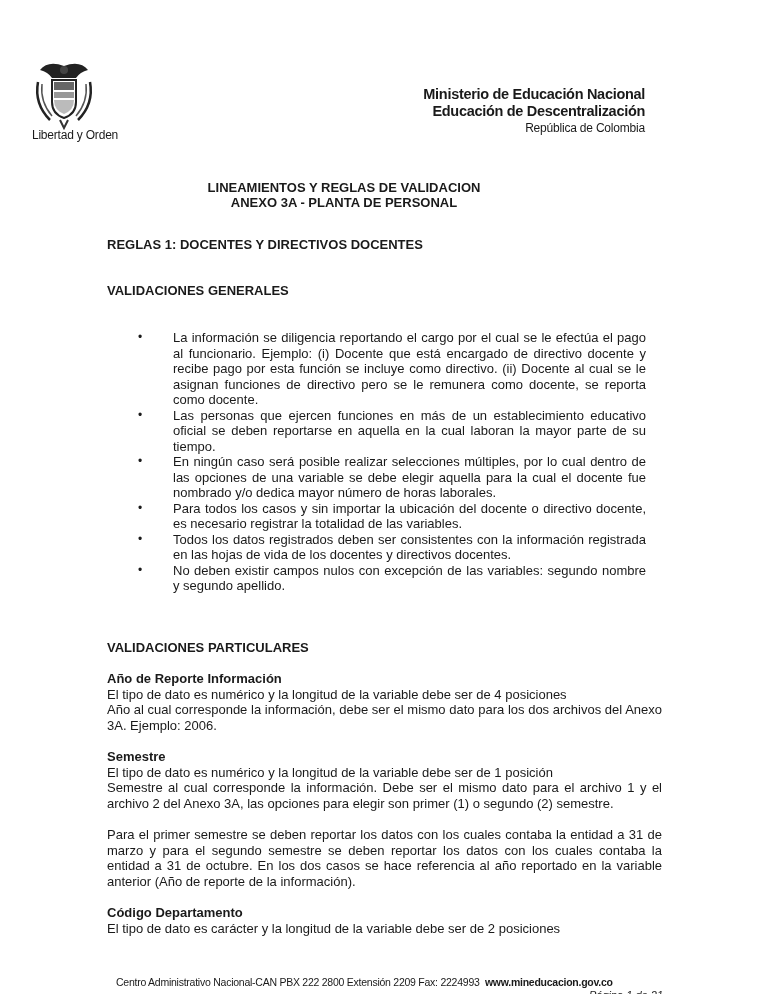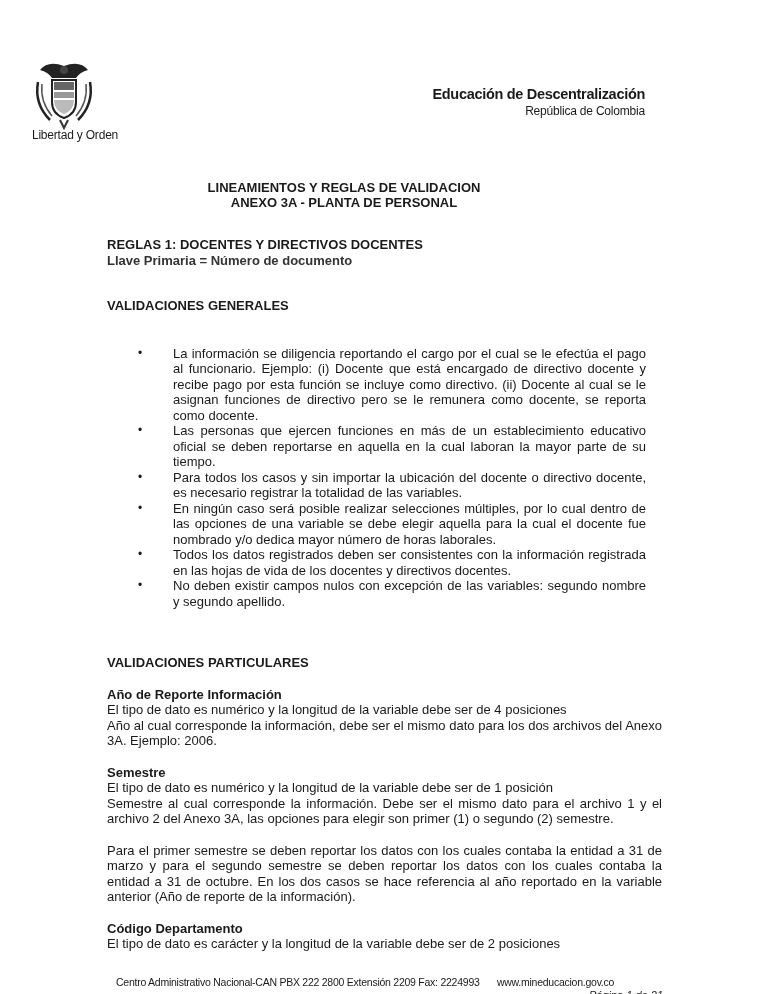--- a/index.html
+++ b/index.html
@@ -14,62 +14,62 @@
   .content { left:107px; width:555px; top:237px; font-size:13px; line-height:15.5px; text-align:justify; }
   .h-bold { font-weight:bold; }
   .subkey { font-weight:bold; color:#333; }
   .gap-l { height:30px; }
   .gap-m { height:16px; }
   ul.bullets { margin:16px; padding:0 0 0 50px; list-style:none; }
   ul.bullets li { position:relative; margin:0; }
   ul.bullets li::before { content:"•"; position:absolute; left:-35px; top:0; font-size:12px; }
   .page { right:105px; top:949px; font-size:11px; font-style:italic;margin-top:40px; }
   .footer { left:116px; top:976px; font-size:10.5px; letter-spacing:-0.25px; white-space:nowrap; }
-  .footer b { font-weight:normal;margin-left:12px; }
+  .footer b { font-weight:bold; }
 </style>
 </head>
 <body>
 
 <div class="abs crest">
   <svg viewBox="0 0 72 72" width="72" height="72">
     <path d="M12 12 Q20 2 36 8 Q52 2 60 12 Q52 14 48 20 L24 20 Q20 14 12 12Z" fill="#222"></path>
     <circle cx="36" cy="12" r="4" fill="#444"></circle>
     <path d="M24 22 H48 V44 Q48 56 36 60 Q24 56 24 44Z" fill="none" stroke="#222" stroke-width="2"></path>
     <rect x="26" y="24" width="20" height="8" fill="#666"></rect>
     <rect x="26" y="34" width="20" height="6" fill="#999"></rect>
     <path d="M26 42 H46 Q46 52 36 56 Q26 52 26 42Z" fill="#bbb"></path>
     <path d="M10 24 Q6 46 22 62 M62 24 Q66 46 50 62" stroke="#222" stroke-width="2.5" fill="none"></path>
     <path d="M14 26 Q12 44 24 58 M58 26 Q60 44 48 58" stroke="#555" stroke-width="1.5" fill="none"></path>
     <path d="M32 62 L36 70 L40 62" stroke="#333" stroke-width="2" fill="none"></path>
   </svg>
 </div>
 <div class="abs motto">Libertad y Orden</div>
 
 <div class="abs ministry">
+  <div class="m1">Ministerio de Educación Nacional</div>
   <div class="m2">Educación de Descentralización</div>
   <div class="m3">República de Colombia</div>
 </div>
 
 <div class="abs title">
   <div>LINEAMIENTOS Y REGLAS DE VALIDACION</div>
   <div>ANEXO 3A - PLANTA DE PERSONAL</div>
 </div>
 
 <div class="abs content">
   <div class="h-bold">REGLAS 1: DOCENTES Y DIRECTIVOS DOCENTES</div>
-  <div class="subkey">Llave Primaria = Número de documento</div>
   <div class="gap-l"></div>
 
   <div class="h-bold">VALIDACIONES GENERALES</div>
   <div class="gap-m"></div>
   <ul class="bullets">
     <li>La información se diligencia reportando el cargo por el cual se le efectúa el pago al funcionario. Ejemplo: (i) Docente que está encargado de directivo docente y recibe pago por esta función se incluye como directivo. (ii) Docente al cual se le asignan funciones de directivo pero se le remunera como docente, se reporta como docente.</li>
     <li>Las personas que ejercen funciones en más de un establecimiento educativo oficial se deben reportarse en aquella en la cual laboran la mayor parte de su tiempo.</li>
+    <li>En ningún caso será posible realizar selecciones múltiples,  por lo cual dentro de las opciones de una variable se debe elegir aquella para la cual el docente fue nombrado y/o dedica mayor número de horas laborales.</li>
     <li>Para todos los casos y sin importar la ubicación del docente o directivo docente, es necesario registrar la totalidad de las variables.</li>
-    <li>En ningún caso será posible realizar selecciones múltiples,  por lo cual dentro de las opciones de una variable se debe elegir aquella para la cual el docente fue nombrado y/o dedica mayor número de horas laborales.</li>
     <li>Todos los datos registrados deben ser consistentes con la información registrada en las hojas de vida de los docentes y directivos docentes.</li>
     <li>No deben existir campos nulos con excepción de las variables: segundo nombre y segundo apellido.</li>
   </ul>
   <div class="gap-l"></div>
 
   <div class="h-bold">VALIDACIONES PARTICULARES</div>
   <div class="gap-m"></div>
 
   <div class="h-bold">Año de Reporte Información</div>
   <div>El tipo de dato es numérico y la longitud de la variable debe ser de 4 posiciones</div>

